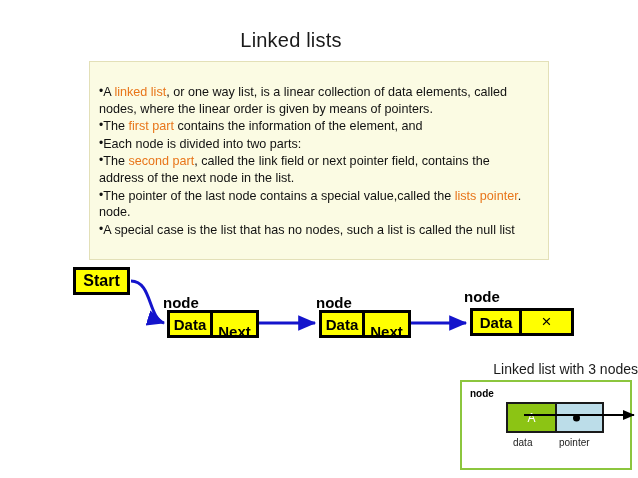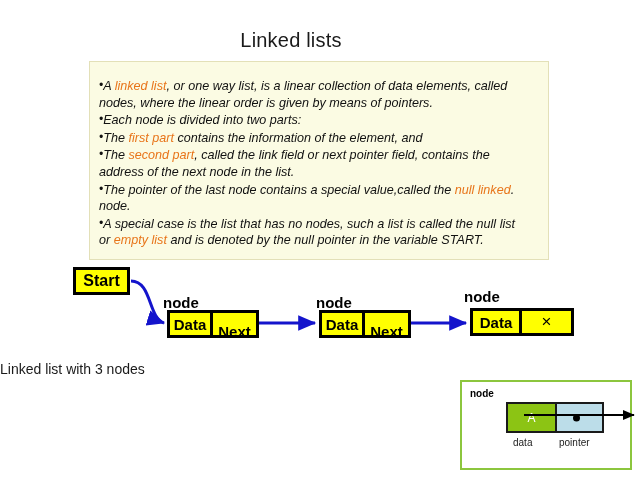--- a/index.html
+++ b/index.html
@@ -32,22 +32,21 @@
   
   .body-panel {
     position: absolute;
     left: 89px;
     top: 61px;
     width: 460px;
     height: 199px;
     background: #fbfbe3;
     border: 1px solid #e3e0b8;
     box-sizing: border-box;
-    padding: 15px 7px 0 9px;
-    font-style: italic;
+    padding: 21px 7px 0 9px;
   }
   .bullet-line {
     font-size: 12.6px;
     line-height: 16.6px;
     color: #111111;
     white-space: nowrap;
   }
   .bullet-line .dot {
     font-size: 12px;
     vertical-align: 1px;
@@ -117,21 +116,21 @@
   }
   .cell.data { width: 50%; border-right: 3px solid #000000; }
   .cell.next { width: 50%; margin-top: 15px; }
   .cell.nullmark { width: 50%; font-size: 17px; font-weight: 400; }
 
   .caption {
     position: absolute;
     left: 0;
     top: 361px;
     width: 638px;
-    text-align: left;
+    text-align: right;
     font-size: 14px;
     color: #1a1a1a;
   }
 
   
   .detail-box {
     position: absolute;
     left: 460px;
     top: 380px;
     width: 172px;
@@ -195,28 +194,27 @@
 </style>
 </head>
 <body>
 
 <div class="slide-title">Linked lists</div>
 
 <div class="body-panel">
   <div id="body-lines">
       <div class="bullet-line"><span class="dot">•</span><span>A </span><span class="hl">linked list</span><span>, or one way list, is a linear collection of data elements, called</span></div>
       <div class="cont-line"><span>nodes, where the linear order is given by means of pointers.</span></div>
+      <div class="bullet-line"><span class="dot">•</span><span>The </span><span class="hl">first part</span><span> contains the information of the element, and</span></div>
       <div class="bullet-line"><span class="dot">•</span><span>Each node is divided into two parts:</span></div>
-      <div class="bullet-line"><span class="dot">•</span><span>The </span><span class="hl">first part</span><span> contains the information of the element, and</span></div>
       <div class="bullet-line"><span class="dot">•</span><span>The </span><span class="hl">second part</span><span>, called the link field or next pointer field, contains the</span></div>
       <div class="cont-line"><span>address of the next node in the list.</span></div>
-      <div class="bullet-line"><span class="dot">•</span><span>The pointer of the last node contains a special value,called the </span><span class="hl">null linked</span><span>.</span></div>
+      <div class="bullet-line"><span class="dot">•</span><span>The pointer of the last node contains a special value,called the </span><span class="hl">lists pointer</span><span>.</span></div>
       <div class="cont-line"><span>node.</span></div>
       <div class="bullet-line"><span class="dot">•</span><span>A special case is the list that has no nodes, such a list is called the null list</span></div>
-      <div class="cont-line"><span>or </span><span class="hl">empty list</span><span> and is denoted by the null pointer in the variable START.</span></div>
     </div>
 </div>
 
 <div class="diagram">
 
   <div class="start-box">Start</div>
 
   <svg width="638" height="478" style="position:absolute;left:0;top:0;">
     <defs>
       <marker id="ah" markerWidth="7" markerHeight="7" refX="5.6" refY="3" orient="auto" markerUnits="strokeWidth">

